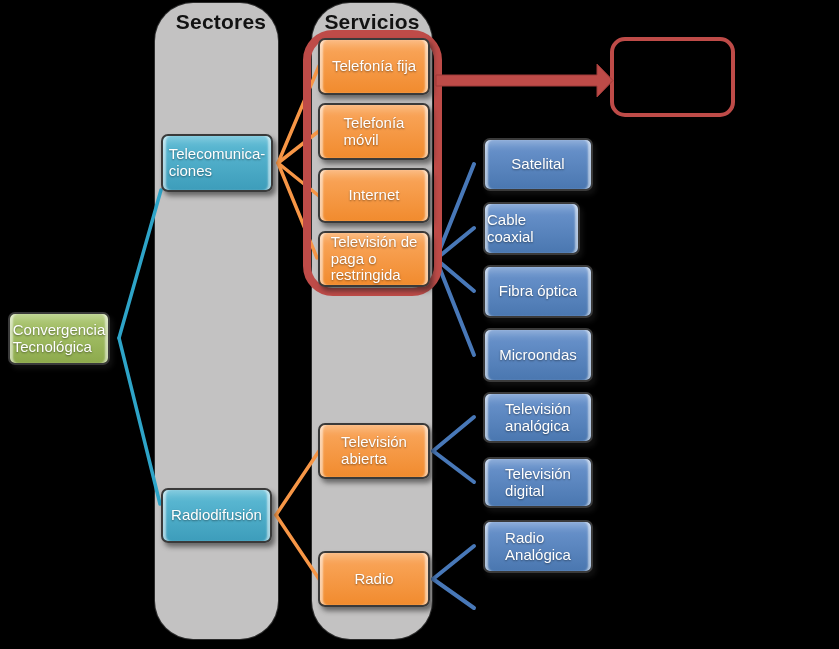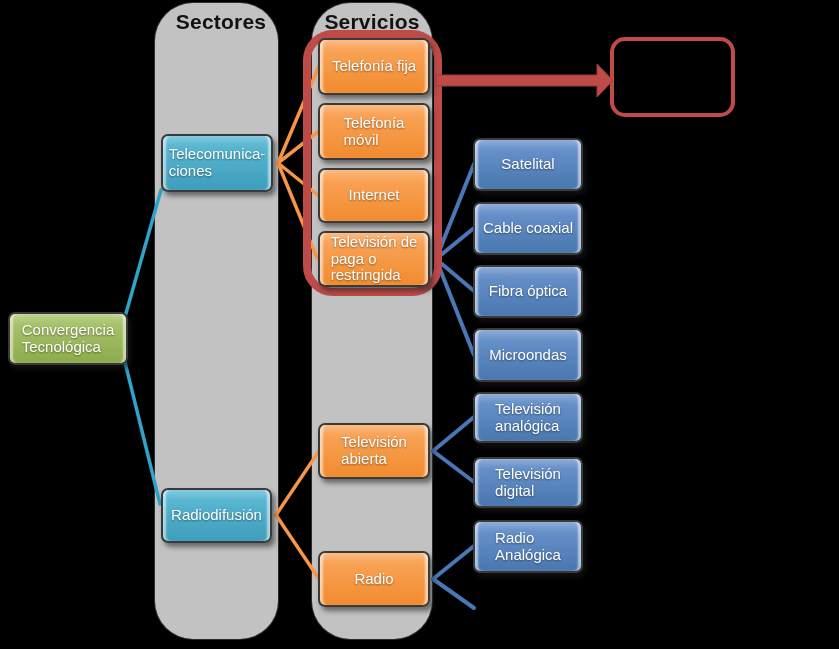--- a/index.html
+++ b/index.html
@@ -25,35 +25,35 @@
           justify-content:center; text-align:left; white-space:pre-line;
           color:#fff; font-weight:400; font-size:15px; line-height:1.12;
           border:2px solid #3A3A3A; border-radius:7px; padding:2px;
           text-shadow:0 1px 2px rgba(0,0,0,.45);
           box-shadow: inset 4px 0 2px -1px rgba(255,255,255,.55),
                       inset -4px 0 2px -1px rgba(255,255,255,.55),
                       inset 0 10px 8px -6px rgba(255,255,255,.28),
                       3px 4px 5px rgba(30,30,30,.55); }
   .teal   { background:linear-gradient(#5FBCD6,#3D9DBB); }
   .orange { background:linear-gradient(#FAA85F,#F18B2E); }
-  .blue   { background:linear-gradient(#6C95CE,#4A77B0); }
+  .blue   { background:linear-gradient(#6C95CE,#4A77B0);margin-left:10px; }
   .green  { background:linear-gradient(#ADC873,#8DAA4C); }
 
   
-  #node-root            { left:8px;   top:312px; width:120px; height:53px; }
+  #node-root            { left:8px;   top:312px; width:102px; height:53px; }
   #node-telecom         { left:161px; top:134px; width:112px; height:58px; }
   #node-radiodifusion   { left:161px; top:488px; width:111px; height:55px; }
   #node-telefonia-fija  { left:318px; top:38px;  width:112px; height:57px; }
   #node-telefonia-movil { left:318px; top:103px; width:112px; height:57px; }
   #node-internet        { left:318px; top:168px; width:112px; height:55px; }
   #node-tv-paga         { left:318px; top:231px; width:112px; height:56px; }
   #node-tv-abierta      { left:318px; top:423px; width:112px; height:56px; }
   #node-radio           { left:318px; top:551px; width:112px; height:56px; }
   #node-satelital       { left:473px; top:138px; width:110px; height:53px; }
-  #node-cable-coaxial   { left:473px; top:202px; width:110px; height:53px; }
+  #node-cable-coaxial   { left:473px; top:202px; width:97px; height:53px; }
   #node-fibra-optica    { left:473px; top:265px; width:110px; height:53px; }
   #node-microondas      { left:473px; top:328px; width:110px; height:54px; }
   #node-tv-analogica    { left:473px; top:392px; width:110px; height:51px; }
   #node-tv-digital      { left:473px; top:457px; width:110px; height:51px; }
   #node-radio-analogica { left:473px; top:520px; width:110px; height:53px; }
   #node-radio-digital   { left:473px; top:583px; width:110px; height:50px; }
 
   
   #top-layer { position:absolute; left:0; top:0; z-index:5; pointer-events:none; }
   #note-box  { position:absolute; left:610px; top:37px; width:125px; height:80px;

